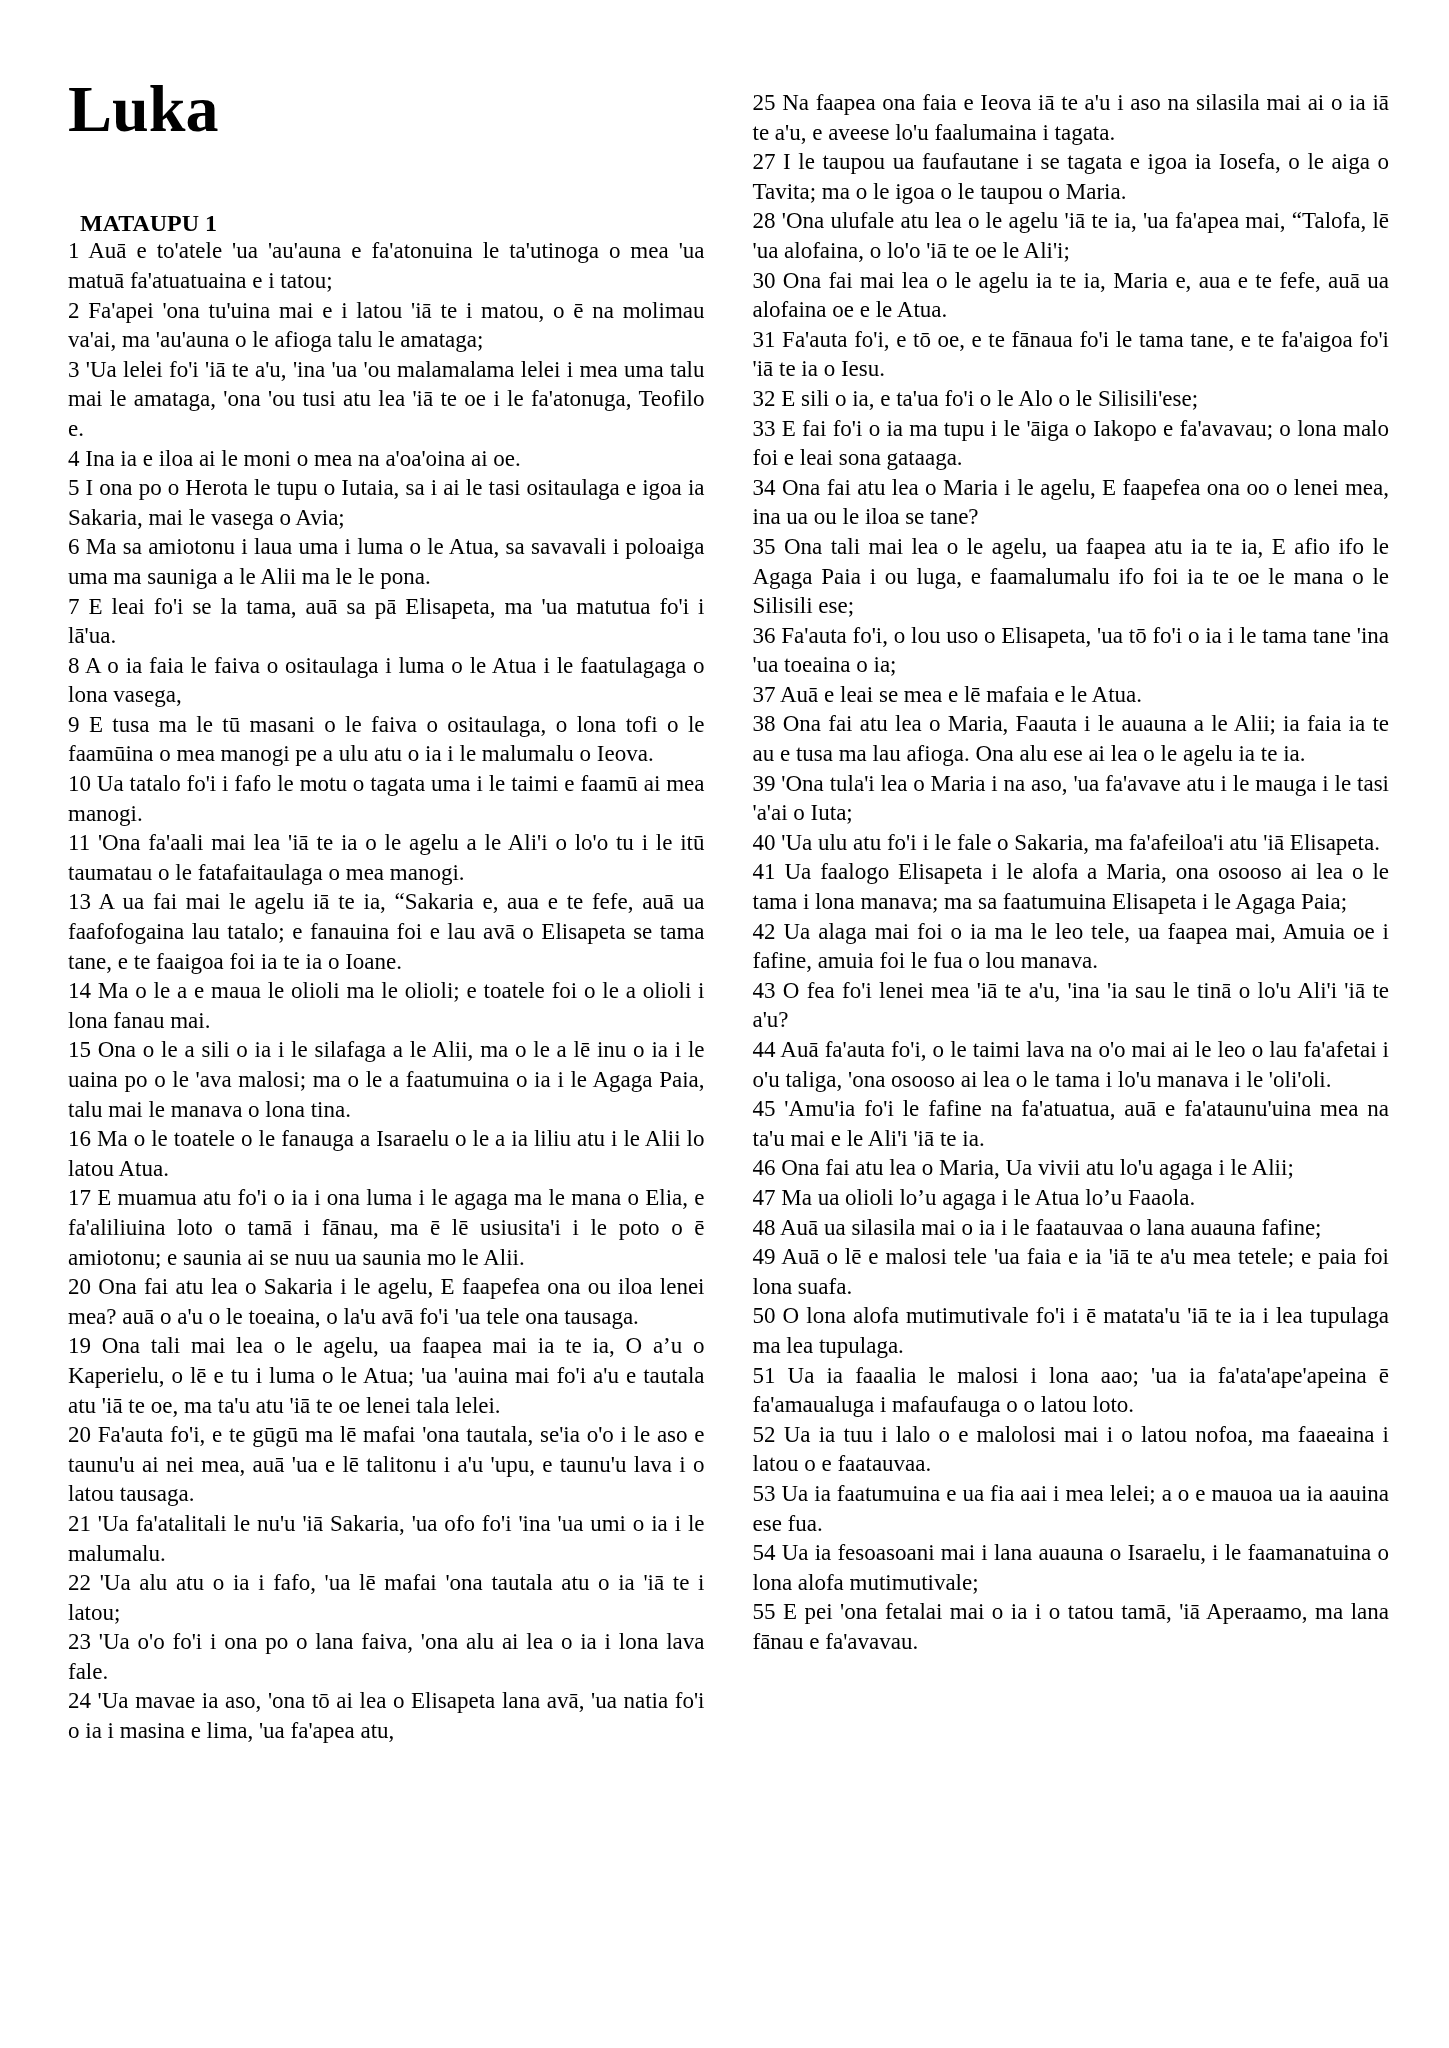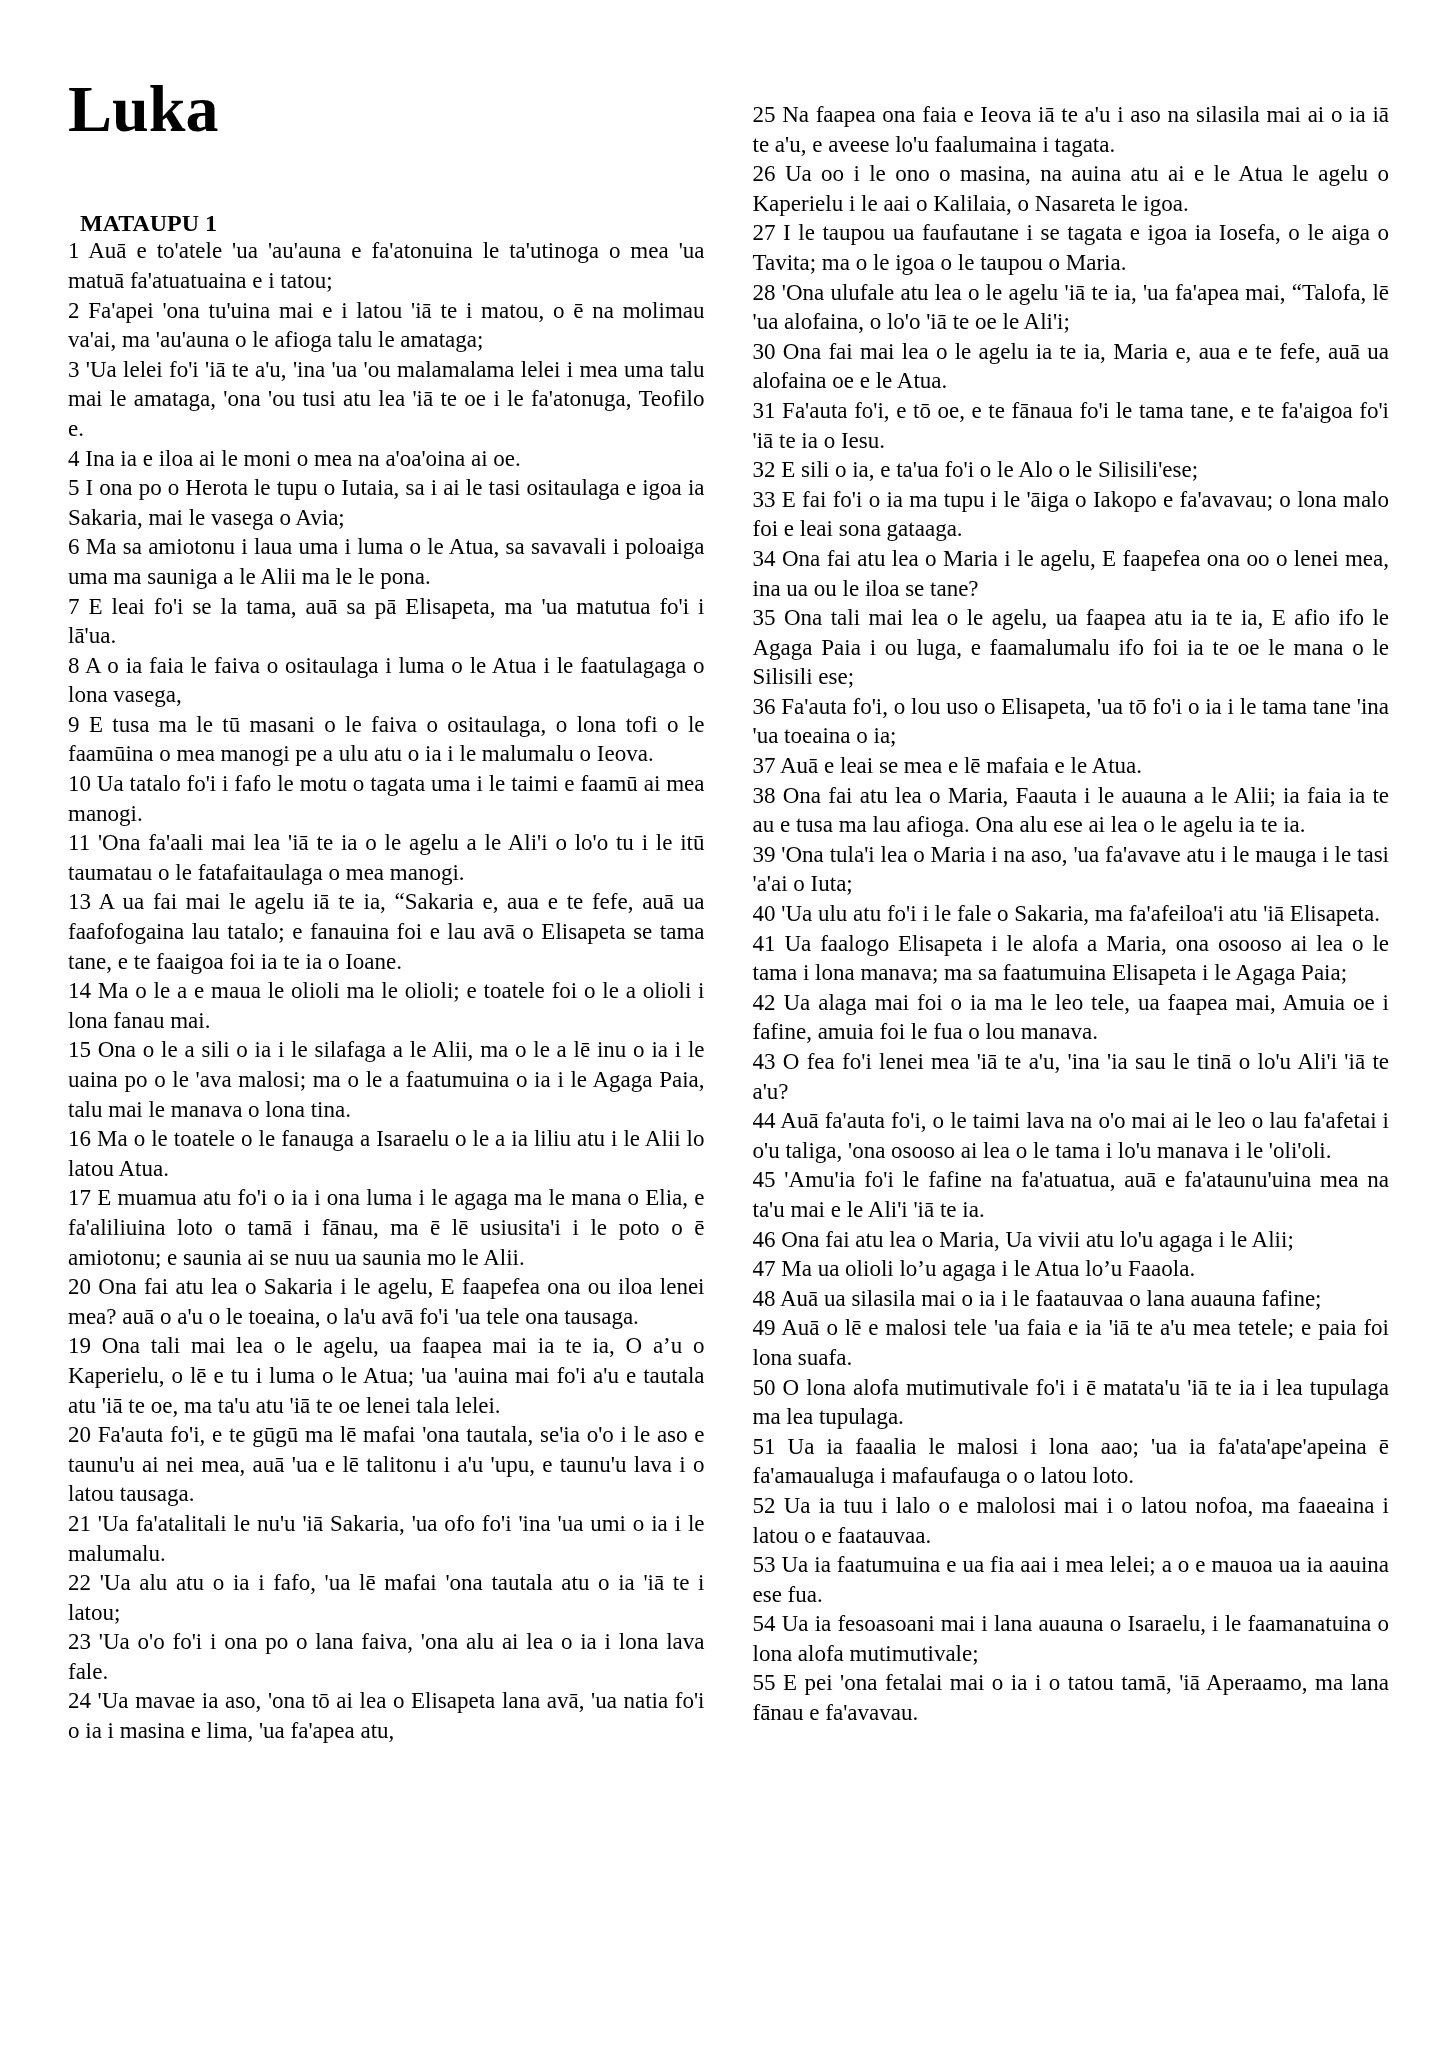--- a/index.html
+++ b/index.html
@@ -39,21 +39,21 @@
     font-size: 24px;
     line-height: 1.1;
     font-weight: 700;
   }
   .verses {
   }
   .col-right {
     padding-top: 40px;
   }
   .col-right .verses {
-    margin-top: 12px;
+    margin-top: 0;
   }
   p.verse {
     margin: 0;
     padding: 0;
     font-size: 23px;
     line-height: 29.6px;
     text-align: justify;
   }
 </style>
 </head>
@@ -85,21 +85,20 @@
       <p class="verse">20 Fa'auta fo'i, e te gūgū ma lē mafai 'ona tautala, se'ia o'o i le aso e taunu'u ai nei mea, auā 'ua e lē talitonu i a'u 'upu, e taunu'u lava i o latou tausaga.</p>
       <p class="verse">21 'Ua fa'atalitali le nu'u 'iā Sakaria, 'ua ofo fo'i 'ina 'ua umi o ia i le malumalu.</p>
       <p class="verse">22 'Ua alu atu o ia i fafo, 'ua lē mafai 'ona tautala atu o ia 'iā te i latou;</p>
       <p class="verse">23 'Ua o'o fo'i i ona po o lana faiva, 'ona alu ai lea o ia i lona lava fale.</p>
       <p class="verse">24 'Ua mavae ia aso, 'ona tō ai lea o Elisapeta lana avā, 'ua natia fo'i o ia i masina e lima, 'ua fa'apea atu,</p>
     </div>
   </div>
   <div class="col col-right">
     <div class="verses">
       <p class="verse">25 Na faapea ona faia e Ieova iā te a'u i aso na silasila mai ai o ia iā te a'u, e aveese lo'u faalumaina i tagata.</p>
-      <p class="verse">26 Ua oo i le ono o masina, na auina atu ai e le Atua le agelu o Kaperielu i le aai o Kalilaia, o Nasareta le igoa.</p>
       <p class="verse">27 I le taupou ua faufautane i se tagata e igoa ia Iosefa, o le aiga o Tavita; ma o le igoa o le taupou o Maria.</p>
       <p class="verse">28 'Ona ulufale atu lea o le agelu 'iā te ia, 'ua fa'apea mai, “Talofa, lē 'ua alofaina, o lo'o 'iā te oe le Ali'i;</p>
       <p class="verse">30 Ona fai mai lea o le agelu ia te ia, Maria e, aua e te fefe, auā ua alofaina oe e le Atua.</p>
       <p class="verse">31 Fa'auta fo'i, e tō oe, e te fānaua fo'i le tama tane, e te fa'aigoa fo'i 'iā te ia o Iesu.</p>
       <p class="verse">32 E sili o ia, e ta'ua fo'i o le Alo o le Silisili'ese;</p>
       <p class="verse">33 E fai fo'i o ia ma tupu i le 'āiga o Iakopo e fa'avavau; o lona malo foi e leai sona gataaga.</p>
       <p class="verse">34 Ona fai atu lea o Maria i le agelu, E faapefea ona oo o lenei mea, ina ua ou le iloa se tane?</p>
       <p class="verse">35 Ona tali mai lea o le agelu, ua faapea atu ia te ia, E afio ifo le Agaga Paia i ou luga, e faamalumalu ifo foi ia te oe le mana o le Silisili ese;</p>
       <p class="verse">36 Fa'auta fo'i, o lou uso o Elisapeta, 'ua tō fo'i o ia i le tama tane 'ina 'ua toeaina o ia;</p>
       <p class="verse">37 Auā e leai se mea e lē mafaia e le Atua.</p>

